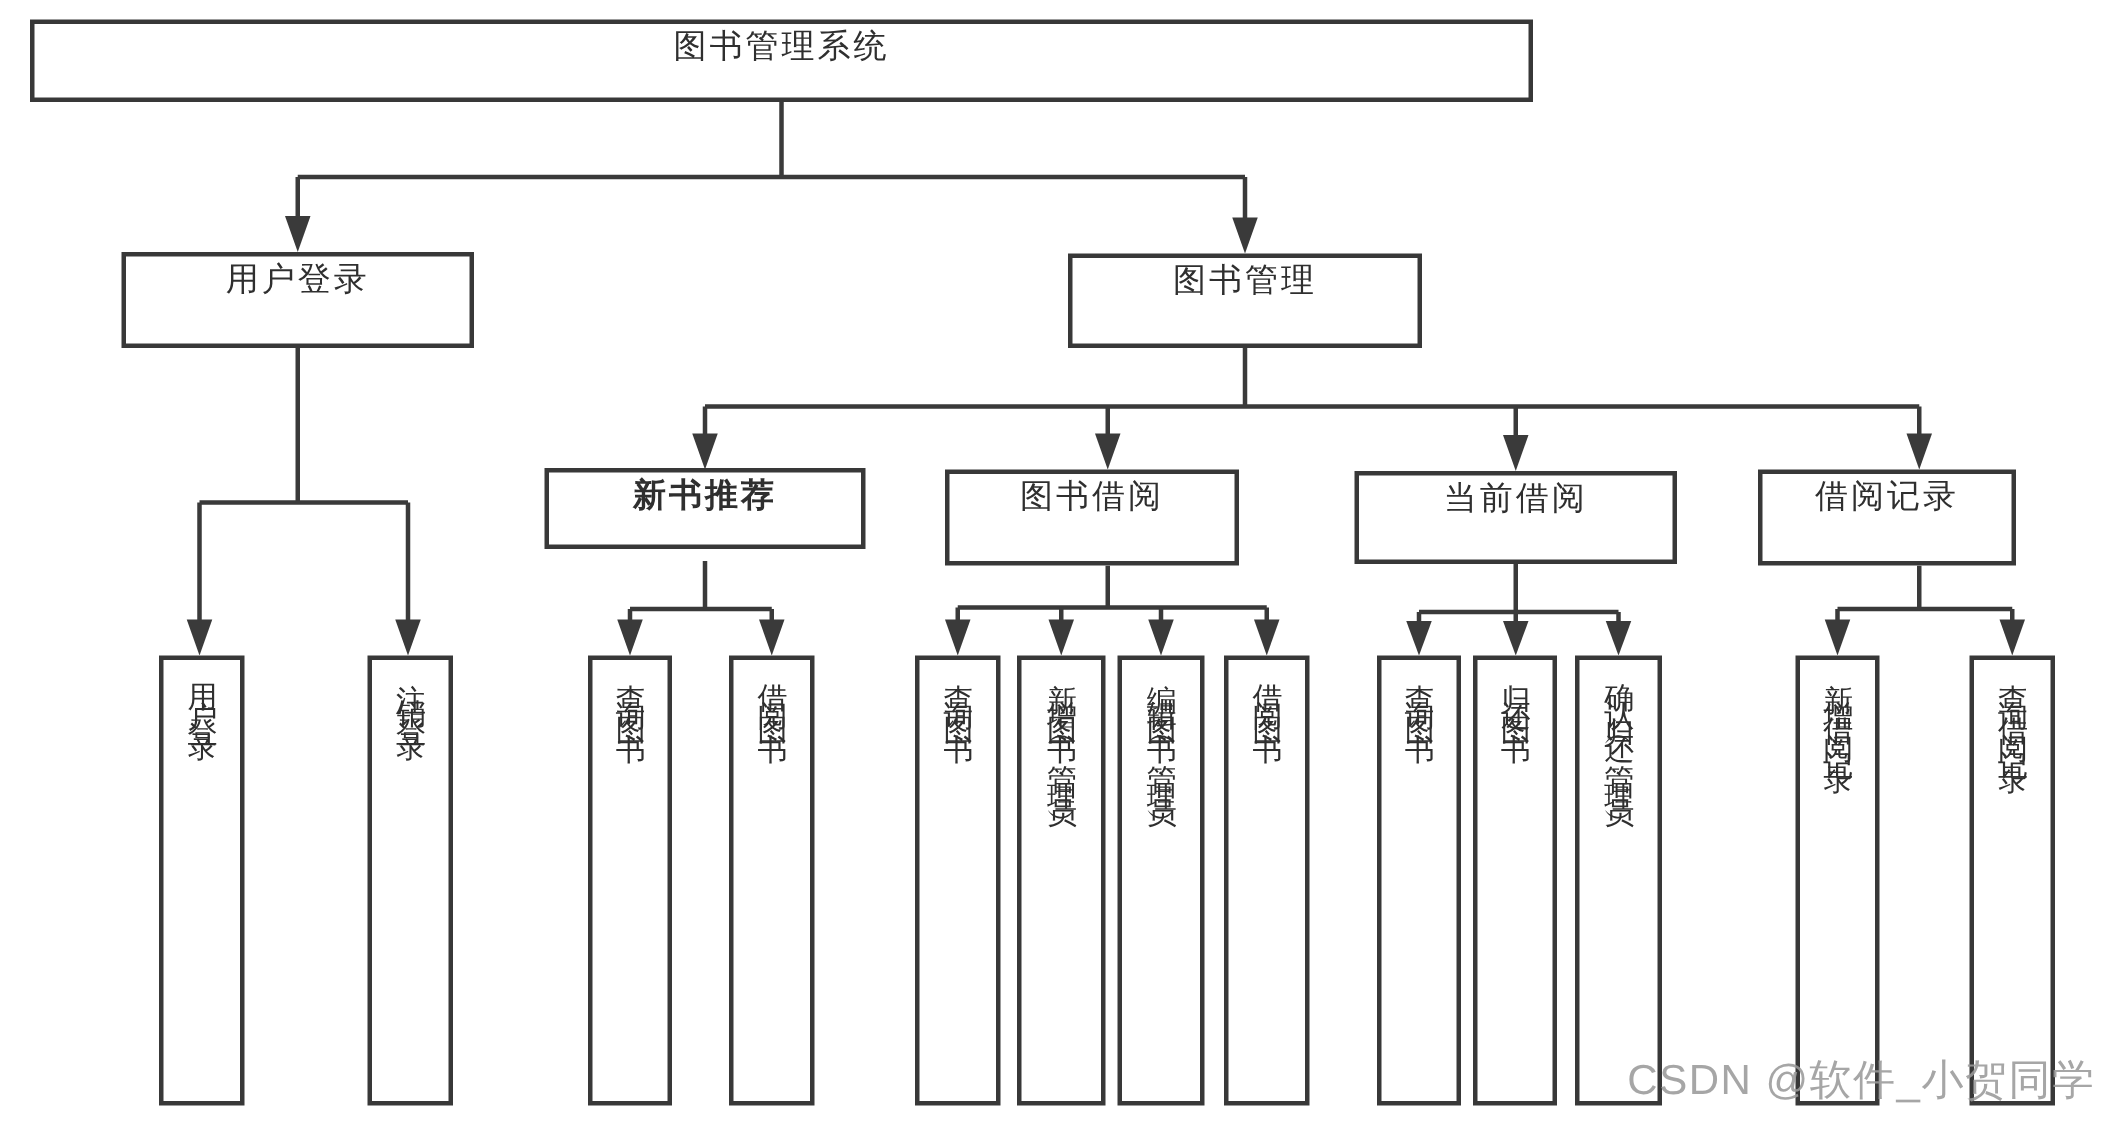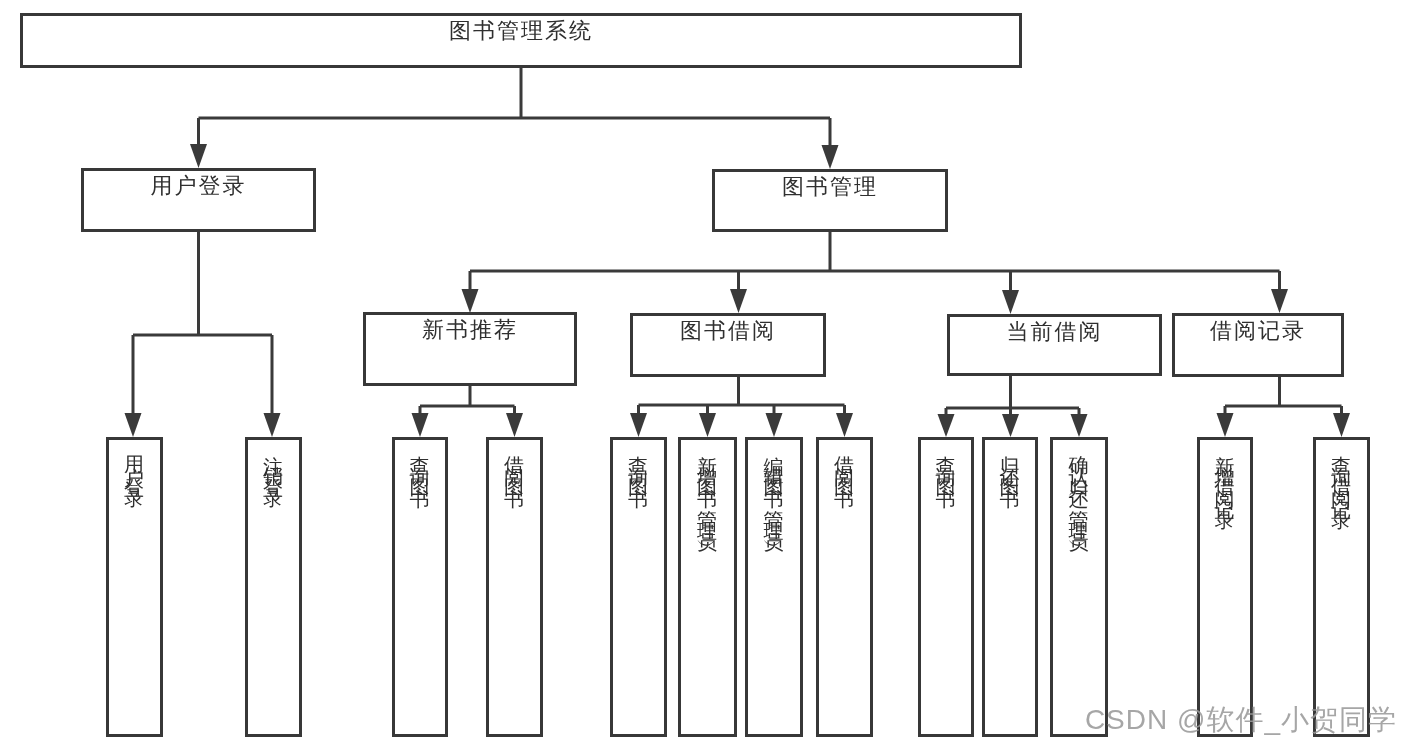--- a/index.html
+++ b/index.html
@@ -116,27 +116,27 @@
     <span>图书管理系统</span>
   </div>
 
   <div class="node node-h" style="left:81px; top:168px; width:235px; height:64px;">
     <span>用户登录</span>
   </div>
   <div class="node node-h" style="left:712px; top:169px; width:236px; height:63px;font-family:Liberation Mono, monospace;">
     <span>图书管理</span>
   </div>
 
-  <div class="node node-h" style="left:363px; top:312px; width:214px; height:74px;">
+  <div class="node node-h" style="left:363px; top:312px; width:214px; height:54px;font-weight:bold;">
     <span>新书推荐</span>
   </div>
   <div class="node node-h" style="left:630px; top:313px; width:196px; height:64px;">
     <span>图书借阅</span>
   </div>
-  <div class="node node-h" style="left:903px; top:314px; width:215px; height:62px;margin-left:44px;">
+  <div class="node node-h" style="left:903px; top:314px; width:215px; height:62px;">
     <span>当前借阅</span>
   </div>
   <div class="node node-h" style="left:1172px; top:313px; width:172px; height:64px;">
     <span>借阅记录</span>
   </div>
 
   <div class="node node-v" style="left:106px; top:437px; width:57px; height:300px;">
     <span class="vtext">用户登录</span>
   </div>
   <div class="node node-v" style="left:245px; top:437px; width:57px; height:300px;">

